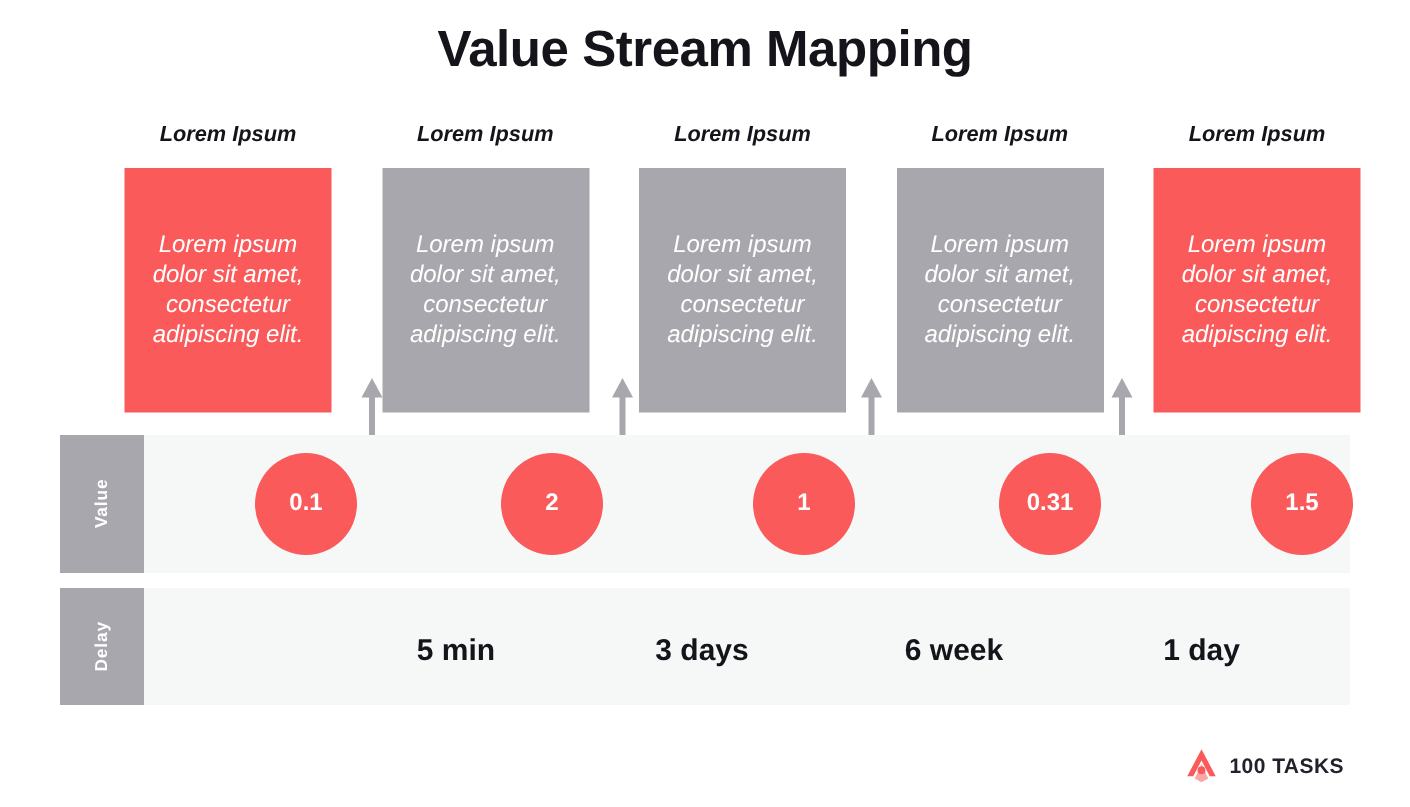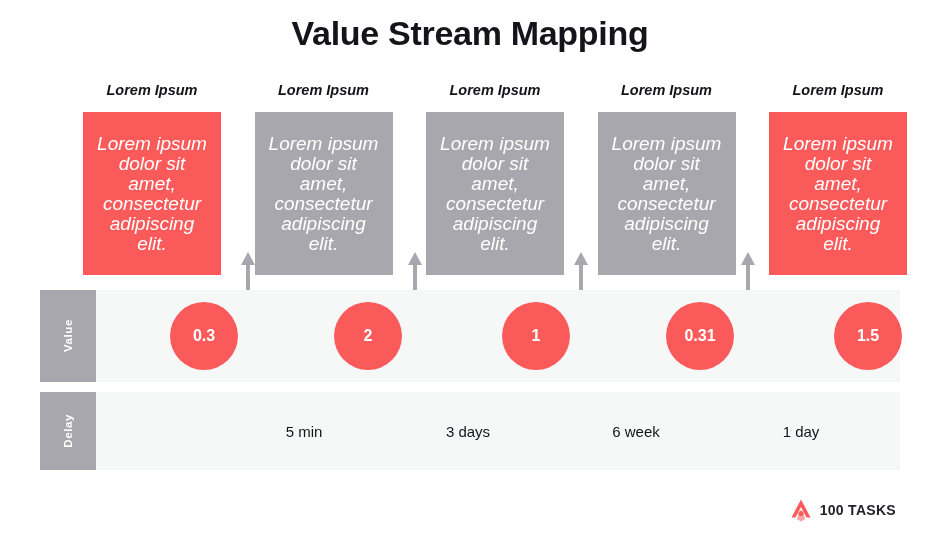--- a/index.html
+++ b/index.html
@@ -65,21 +65,21 @@
     height: 163px;
     display: flex;
     align-items: center;
     justify-content: center;
     box-sizing: border-box;
     padding: 0 10px;
   }
   .card.red  { background: #fb5a5a; }
   .card.gray { background: #a7a7ad; }
   .card-text {
-    font-size: 19px;
+    font-size: 16px;
     line-height: 20px;
     color: #ffffff;
     text-align: center;
   }
 
   
   .arrow {
     position: absolute;
     width: 14px;
     height: 115px;
@@ -159,22 +159,22 @@
   .value-circle.c1 { left: 238px; top: 12px; }
   .value-circle.c2 { left: 406px; top: 12px; }
   .value-circle.c3 { left: 570px; top: 12px; }
   .value-circle.c4 { left: 738px; top: 12px; }
 
   .delay-item {
     position: absolute;
     top: 31px;
     width: 120px;
     text-align: center;
-    font-size: 15px;
-    font-weight: normal;
+    font-size: 20px;
+    font-weight: bold;
     color: #14141a;
   }
   .delay-item.d0 { left: 148px; }
   .delay-item.d1 { left: 312px; }
   .delay-item.d2 { left: 480px; }
   .delay-item.d3 { left: 645px; }
 
   
   .footer-logo {
     position: absolute;
@@ -253,21 +253,21 @@
   <div class="arrow" style="left:741px; top:252px;">
     <div class="head"></div>
     <div class="shaft"></div>
   </div>
 
   <div class="band band-value">
     <div class="band-label">
       <span>Value</span>
     </div>
     <div class="band-content">
-      <div class="value-circle c0">0.3</div>
+      <div class="value-circle c0">0.1</div>
       <div class="value-circle c1">2</div>
       <div class="value-circle c2">1</div>
       <div class="value-circle c3">0.31</div>
       <div class="value-circle c4">1.5</div>
     </div>
   </div>
 
   <div class="band band-delay">
     <div class="band-label">
       <span>Delay</span>

